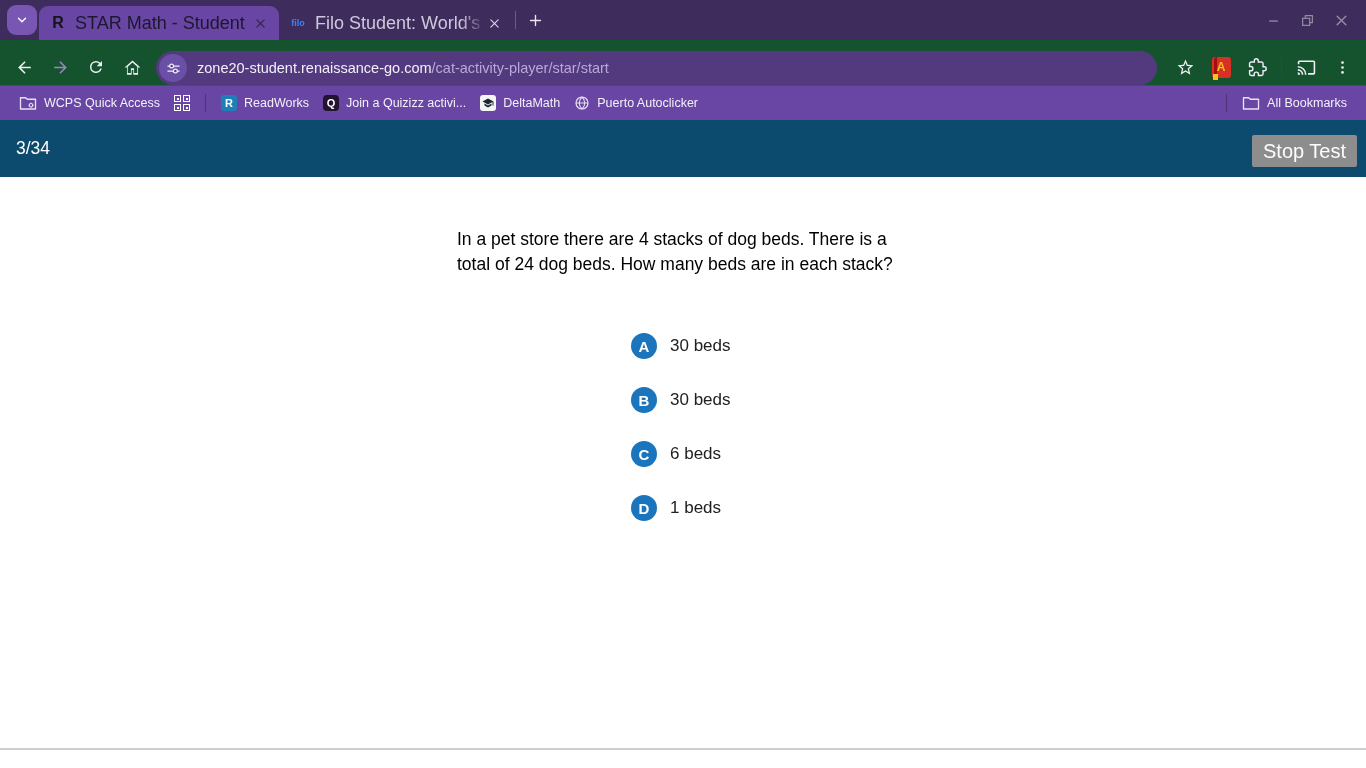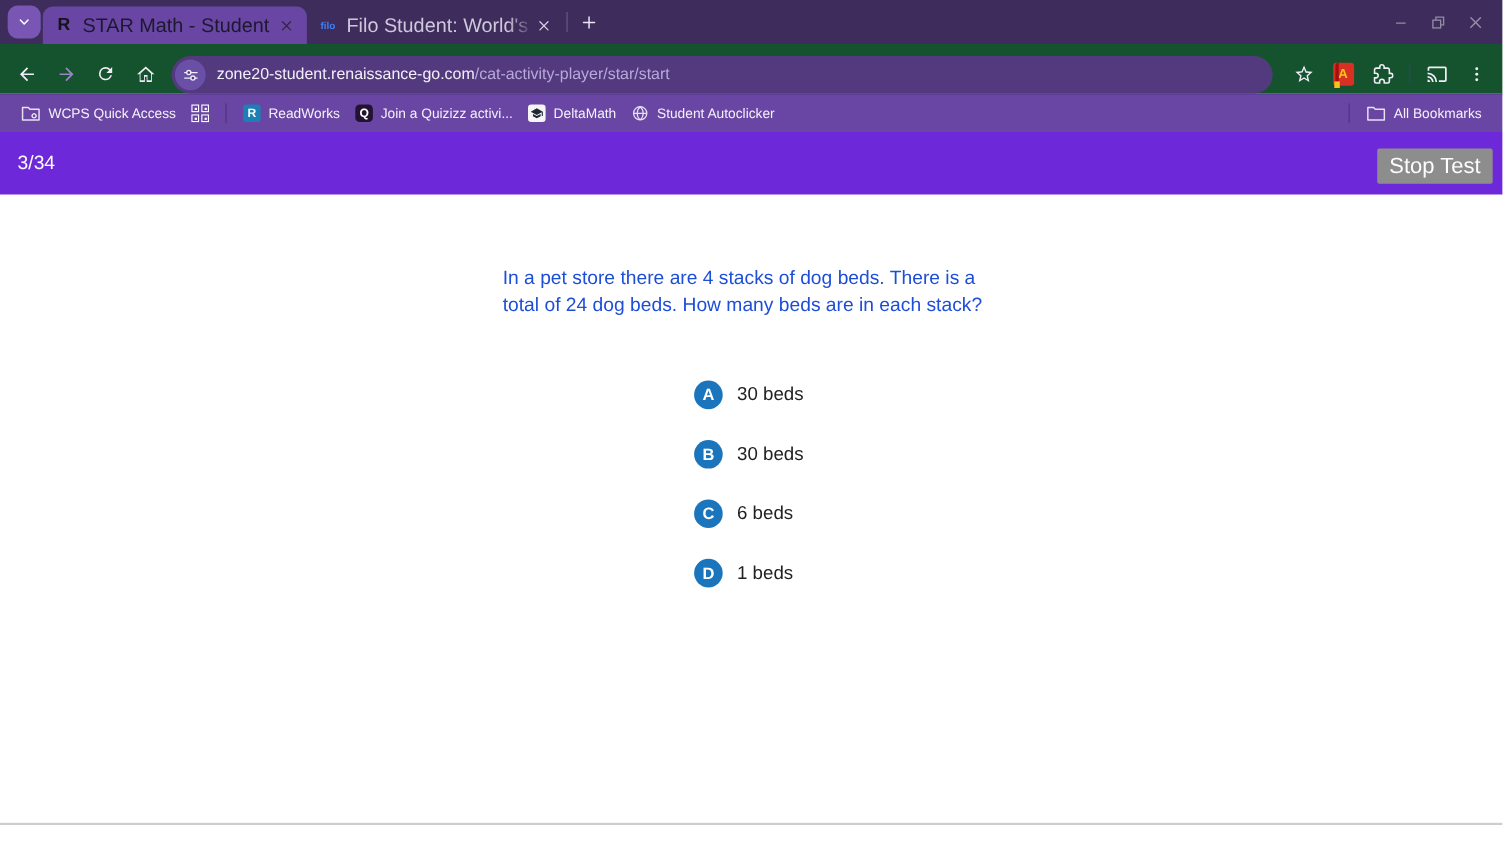--- a/index.html
+++ b/index.html
@@ -58,31 +58,31 @@
   .fav-readworks { background:#1d7fb5; color:#fff; }
   .fav-quizizz { background:#241330; color:#fff; border-radius:4px; }
   .fav-deltamath { background:#f5f5f5; color:#1c2733; }
   .grid4 { display:grid; grid-template-columns:7px 7px; grid-template-rows:7px 7px; gap:2px; }
   .grid4 span { border:1.5px solid #fff; display:flex; align-items:center; justify-content:center; }
   .grid4 span i { width:2px; height:2px; background:#fff; display:block; }
   .bm-divider { width:1px; height:18px; background:#4b3279; margin:0 8px; }
   .bm-right { margin-left:auto; display:flex; align-items:center; }
 
   
-  .test-header { height:57px; background:#6d28d9; position:relative; display:flex; align-items:center; }
+  .test-header { height:57px; background:#0c4a6e; position:relative; display:flex; align-items:center; }
   .progress { position:absolute; left:16px; color:#fff; font-size:17.5px; }
   .student { width:100%; text-align:center; color:#fff; font-size:18px; }
   .stop-btn { position:absolute; right:9px; top:15px; width:105px; height:32px; background:#8d8d8d;
               border:none; border-radius:2px; color:#fdfdfd; font-size:20px;
               font-family:"Liberation Sans", sans-serif; }
 
   
   .content { background:#fff; height:514px; position:relative; }
-  .question { padding-top:63px; width:452px; margin:0 auto; font-size:17.5px; line-height:25px;
-              color:#1d4ed8; }
+  .question { padding-top:50px; width:452px; margin:0 auto; font-size:17.5px; line-height:25px;
+              color:#000000; }
   .q-line { white-space:nowrap; }
   .answers { margin:56px 0 0 631px; }
   .answer-row { display:flex; align-items:center; height:26px; margin-bottom:28px; }
   .answer-circle { width:26px; height:26px; border-radius:50%; background:#1b75bc; color:#fff;
                    font-size:15px; font-weight:700; display:flex; align-items:center; justify-content:center; flex:0 0 auto; }
   .answer-text { margin-left:13px; font-size:17px; color:#212121; white-space:nowrap; }
   .footer-line { position:absolute; left:0; right:0; top:571px; height:2px; background:#cecece; }
 
   svg { display:block; }
 </style>
@@ -269,21 +269,21 @@
     <span class="bm-label">DeltaMath</span>
   </div>
 
   <div class="bm-item">
     <span>
       <svg width="16" height="16" viewBox="0 0 24 24">
         <circle cx="12" cy="12" r="9" fill="none" stroke="#e7e1f2" stroke-width="1.8"></circle>
         <path d="M3 12 h18 M12 3 c-5.5 5 -5.5 13 0 18 M12 3 c5.5 5 5.5 13 0 18" fill="none" stroke="#e7e1f2" stroke-width="1.6"></path>
       </svg>
     </span>
-    <span class="bm-label">Student Autoclicker</span>
+    <span class="bm-label">Puerto Autoclicker</span>
   </div>
 
   <div class="bm-right">
     <div class="bm-divider"></div>
     <div class="bm-item">
       <span>
         <svg width="18" height="16" viewBox="0 0 24 20">
             <path d="M2 3 h7 l2 2 h11 v13 H2 z" fill="none" stroke="#e7e1f2" stroke-width="1.8" stroke-linejoin="round"></path>
           </svg>
       </span>

